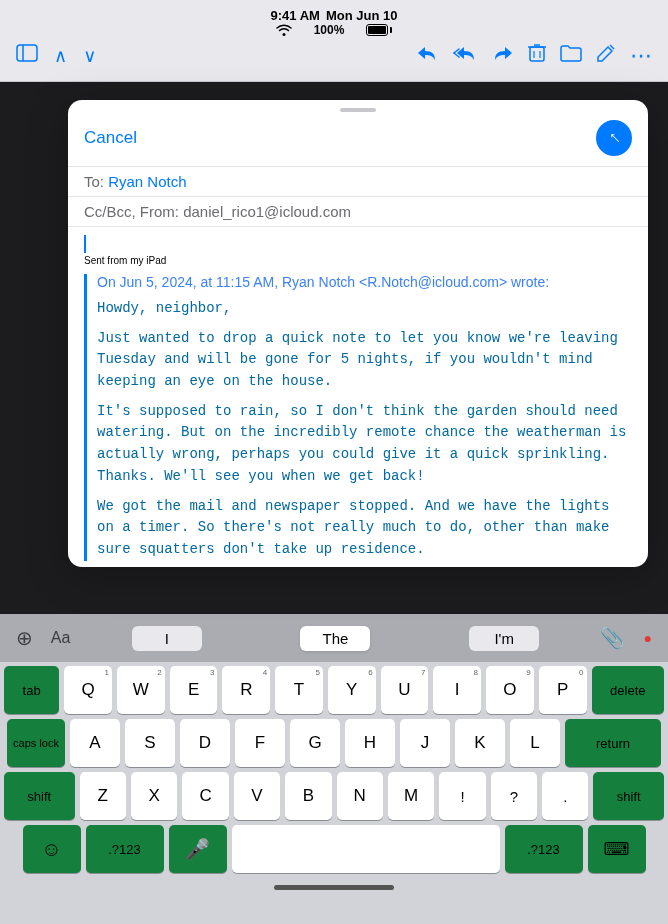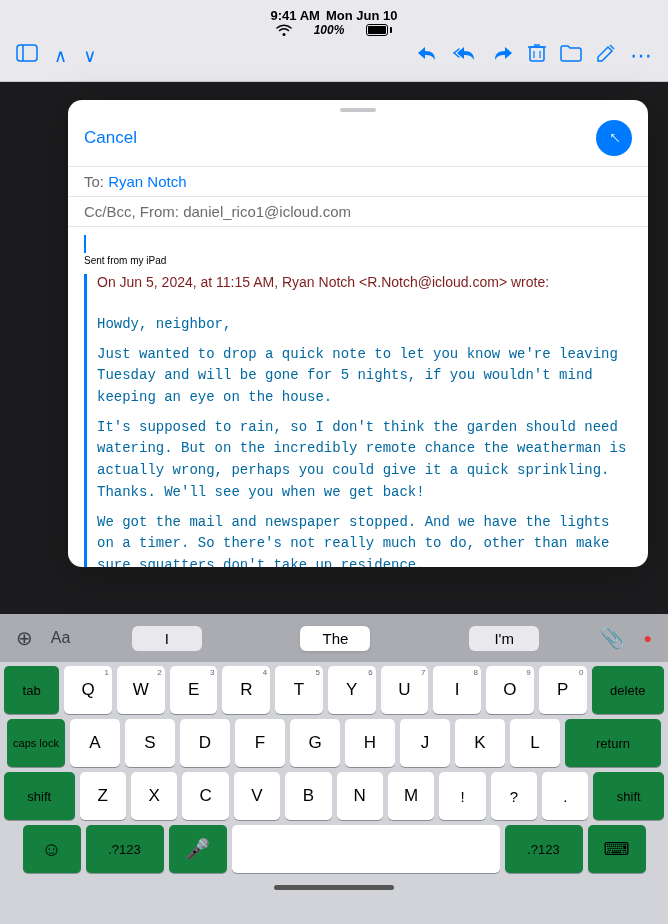--- a/index.html
+++ b/index.html
@@ -19,21 +19,21 @@
       align-items: center;
       padding: 8px 20px 4px;
       background: #e8e8ed;
       color: #000;
       font-size: 13px;
       font-weight: 600;
       height: 30px;
       flex-direction: column;
     }
     .status-left { display: flex; align-items: center; gap: 6px; }
-    .status-right { display: flex; align-items: center; gap: 22px; font-style: italic; }
+    .status-right { display: flex; align-items: center; gap: 22px; }
     .battery-icon {
       display: inline-flex; align-items: center; gap: 1px;
     }
     .battery-body {
       width: 22px; height: 12px;
       border: 1.5px solid #000;
       border-radius: 3px;
       display: flex; align-items: center;
       padding: 1px;
       position: relative;
@@ -191,22 +191,22 @@
       margin-top: 2px;
     }
 
     .quoted-block {
       border-left: 3px solid #007aff;
       padding-left: 10px;
       margin-top: 8px;
     }
     .quoted-header {
       font-size: 14px;
-      color: #7f1d1d;
-      margin-bottom: 24px;
+      color: #3b82f6;
+      margin-bottom: 8px;
     }
     .quoted-text {
       font-size: 14px;
       color: #0369a1;
       line-height: 1.55;
       margin-bottom: 8px;
       font-family: Liberation Mono, monospace;
     }
 
     

